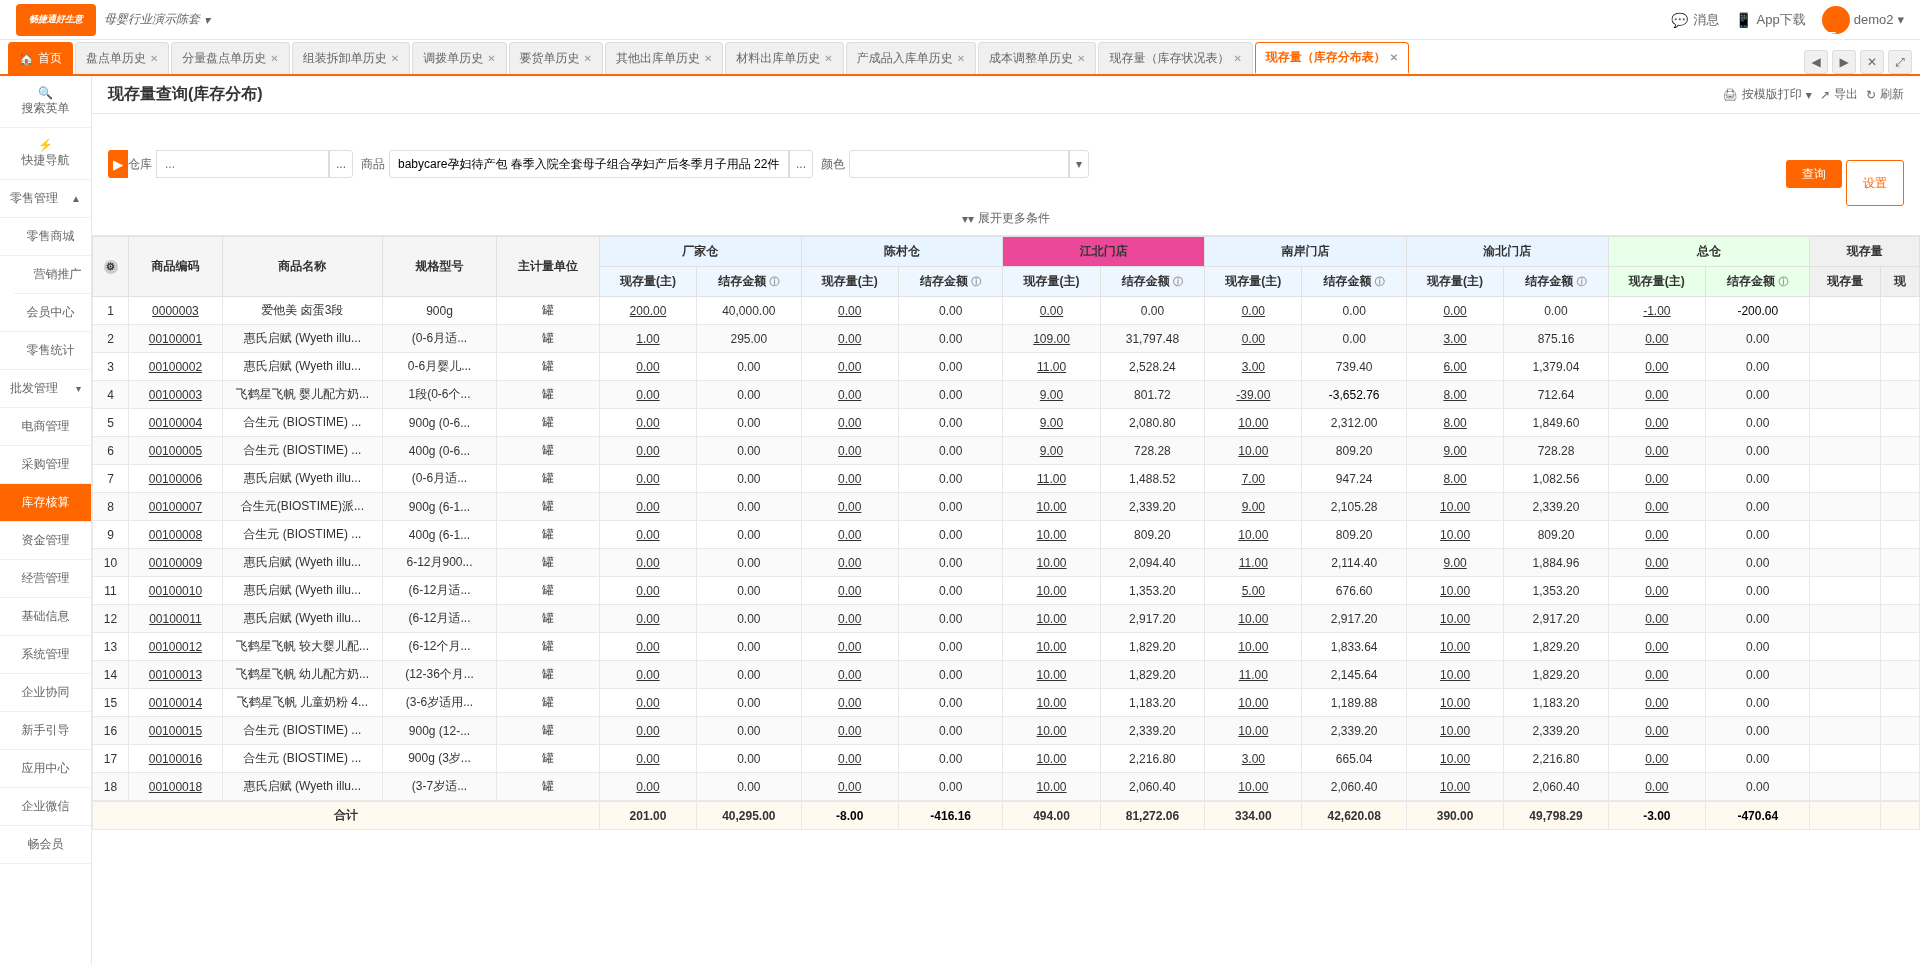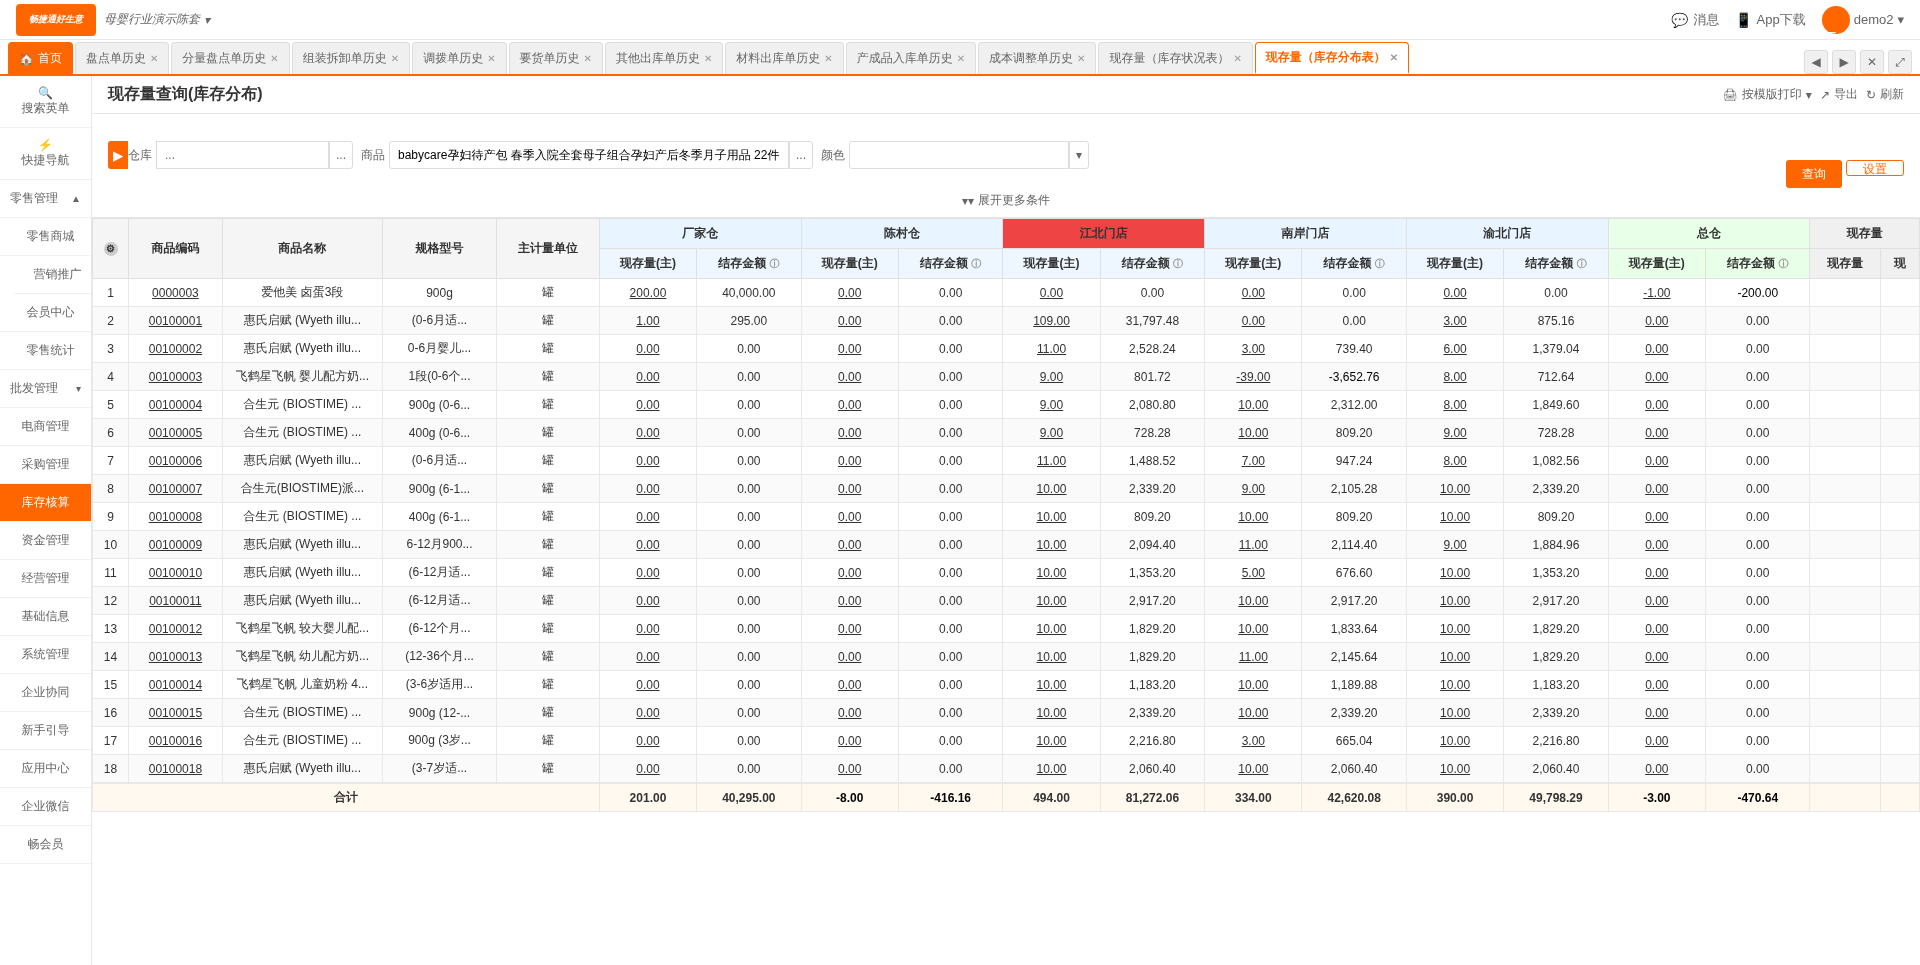--- a/index.html
+++ b/index.html
@@ -41,21 +41,21 @@
     .action-btn { display: flex; align-items: center; gap: 4px; cursor: pointer; color: #666; }
     
     
     .filter-area { background: #fff; padding: 8px 16px; border-bottom: 1px solid #e8e8e8; }
     .filter-row { display: flex; align-items: center; gap: 8px; flex-wrap: wrap; }
     .filter-label { color: #666; white-space: nowrap; }
     .filter-input { height: 28px; border: 1px solid #ddd; border-radius: 3px; padding: 0 8px; font-size: 12px; min-width: 120px; }
     .filter-input-long { min-width: 400px; }
     .expand-btn { display: flex; align-items: center; gap: 4px; color: #666; cursor: pointer; font-size: 12px; margin: 4px auto 0; width: fit-content; }
     .search-btn { height: 28px; background: #ff6600; color: #fff; border: none; border-radius: 3px; padding: 0 16px; cursor: pointer; font-size: 12px; }
-    .setting-btn { height: 16px; background: #fff; color: #ff6600; border: 1px solid #ff6600; border-radius: 3px; padding: 0 16px; cursor: pointer; font-size: 12px; }
+    .setting-btn { height: 46px; background: #fff; color: #ff6600; border: 1px solid #ff6600; border-radius: 3px; padding: 0 16px; cursor: pointer; font-size: 12px; }
     .orange-arrow-btn { width: 20px; height: 28px; background: #ff6600; color: #fff; border: none; border-radius: 3px 0 0 3px; cursor: pointer; display: flex; align-items: center; justify-content: center; }
     .ellipsis-btn { height: 28px; border: 1px solid #ddd; background: #fff; border-radius: 0 3px 3px 0; padding: 0 6px; cursor: pointer; color: #666; font-size: 12px; }
     
     
     .table-area { flex: 1; overflow: auto; background: #fff; margin: 0; }
     table { width: 100%; border-collapse: collapse; font-size: 12px; }
     th { background: #f5f5f5; padding: 6px 8px; text-align: center; border: 1px solid #e0e0e0; font-weight: bold; color: #333; white-space: nowrap; position: sticky; top: 0; z-index: 2; }
     td { padding: 5px 8px; border: 1px solid #e8e8e8; text-align: center; color: #333; white-space: nowrap; }
     tr:nth-child(even) { background: #fafafa; }
     .th-num { width: 36px; }
@@ -302,21 +302,21 @@
           <tr>
             <th rowspan="2" class="th-num">
               <span style="display:inline-block;width:14px;height:14px;background:#ccc;border-radius:50%;font-size:10px;line-height:14px;">⚙</span>
             </th>
             <th rowspan="2">商品编码</th>
             <th rowspan="2">商品名称</th>
             <th rowspan="2">规格型号</th>
             <th rowspan="2">主计量单位</th>
             <th colspan="2" style="background:#e8f4ff;">厂家仓</th>
             <th colspan="2" style="background:#e8f4ff;">陈村仓</th>
-            <th colspan="2" style="background:#ef4444;">江北门店</th>
+            <th colspan="2" style="background:#ec4899;">江北门店</th>
             <th colspan="2" style="background:#e8f4ff;">南岸门店</th>
             <th colspan="2" style="background:#e8f4ff;">渝北门店</th>
             <th colspan="2" style="background:#e8ffe8;">总仓</th>
             <th colspan="2" style="background:#f0f0f0;">现存量</th>
           </tr>
           <tr>
 
             <th style="background:#eef6ff;">现存量(主)</th>
             <th style="background:#eef6ff;">结存金额 <span class="info-icon">ⓘ</span></th>
 

